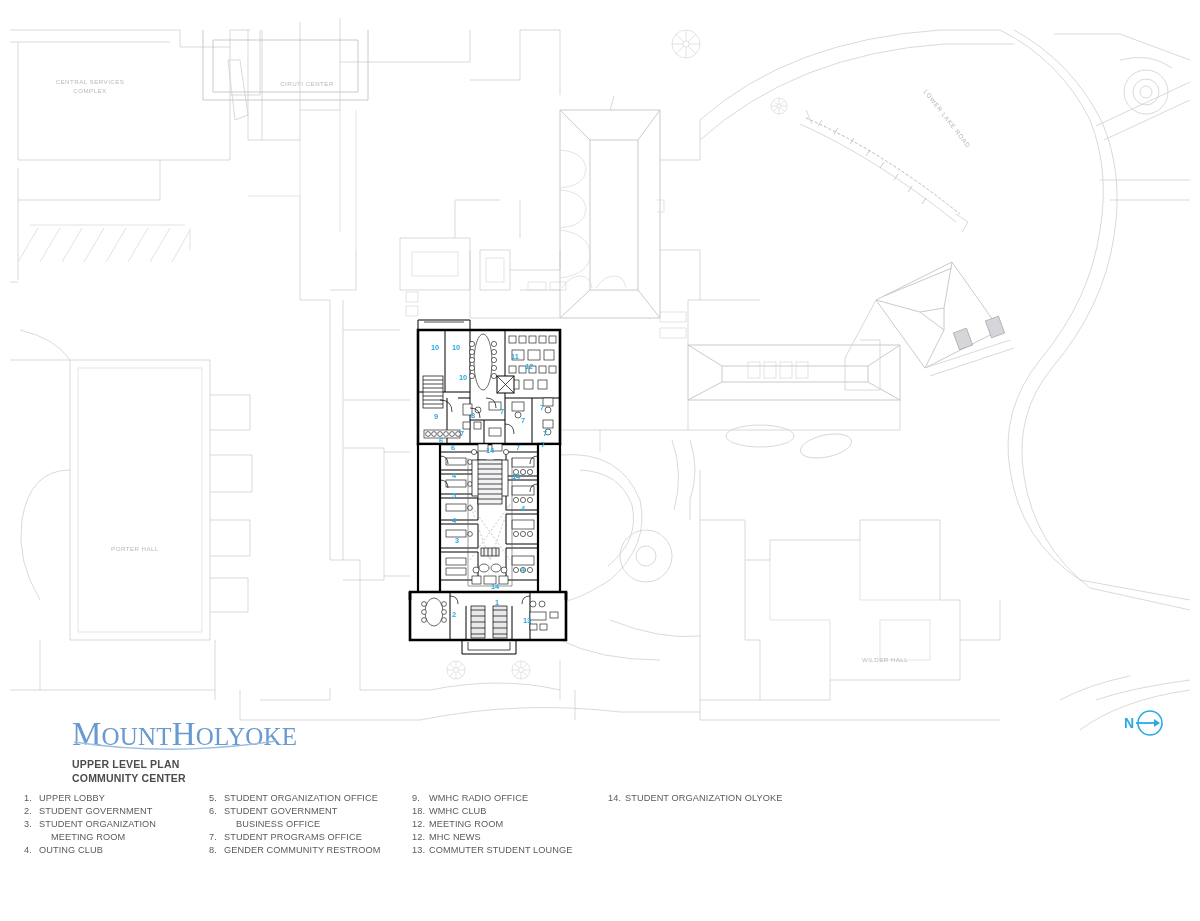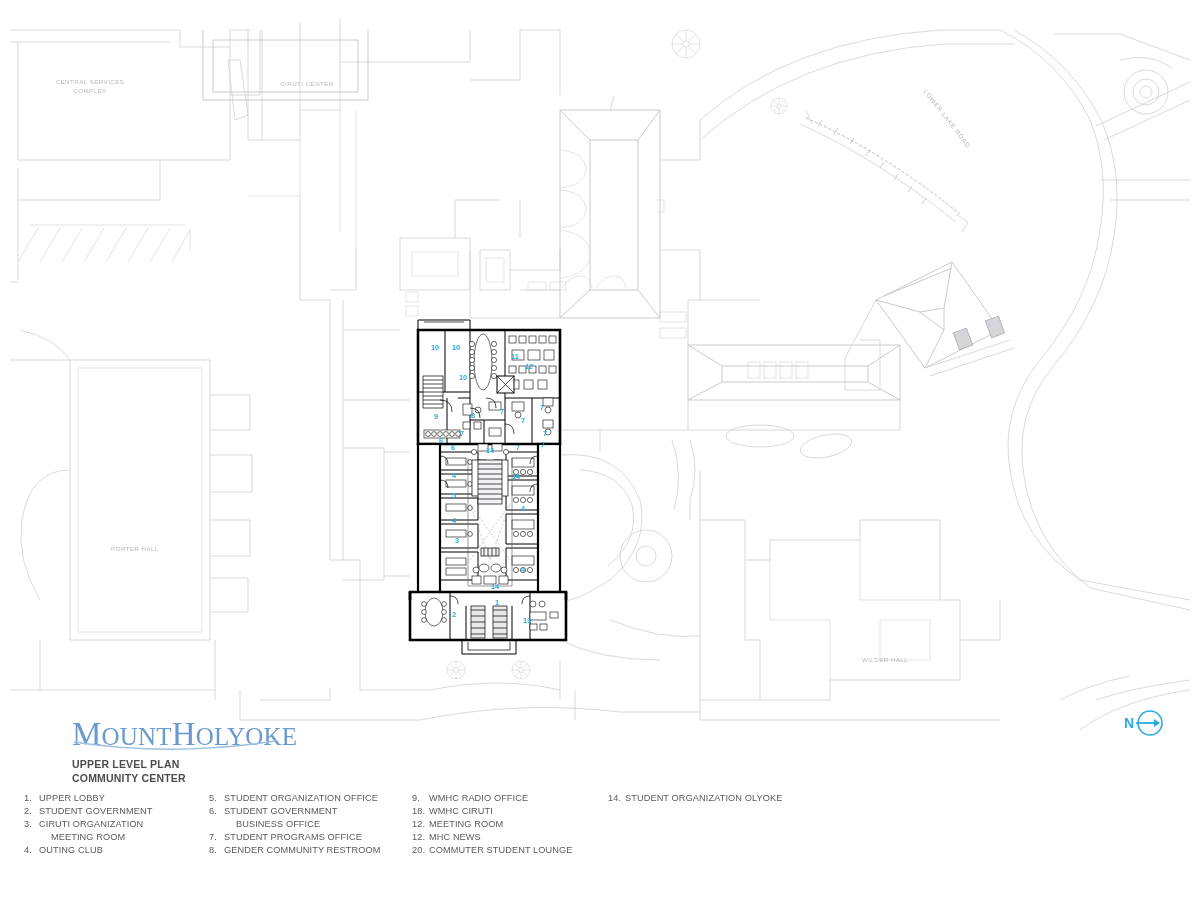--- a/index.html
+++ b/index.html
@@ -622,21 +622,21 @@
       <div class="item">
         <span class="num" style="min-width:15px">1.</span>
         <span class="label">UPPER LOBBY</span>
       </div>
       <div class="item">
         <span class="num" style="min-width:15px">2.</span>
         <span class="label">STUDENT GOVERNMENT</span>
       </div>
       <div class="item">
         <span class="num" style="min-width:15px">3.</span>
-        <span class="label">CIRUTI ORGANIZATION</span>
+        <span class="label">STUDENT ORGANIZATION</span>
       </div>
       <div class="item">
         <span class="num" style="min-width:15px"></span>
         <span class="cont">MEETING ROOM</span>
       </div>
       <div class="item">
         <span class="num" style="min-width:15px">4.</span>
         <span class="label">OUTING CLUB</span>
       </div>
     </div>
@@ -664,32 +664,32 @@
       </div>
     </div>
 
     <div class="col col-2">
       <div class="item">
         <span class="num" style="min-width:17px">9.</span>
         <span class="label">WMHC RADIO OFFICE</span>
       </div>
       <div class="item">
         <span class="num" style="min-width:17px">18.</span>
-        <span class="label">WMHC CIRUTI</span>
+        <span class="label">WMHC CLUB</span>
       </div>
       <div class="item">
         <span class="num" style="min-width:17px">12.</span>
         <span class="label">MEETING ROOM</span>
       </div>
       <div class="item">
         <span class="num" style="min-width:17px">12.</span>
         <span class="label">MHC NEWS</span>
       </div>
       <div class="item">
-        <span class="num" style="min-width:17px">20.</span>
+        <span class="num" style="min-width:17px">13.</span>
         <span class="label">COMMUTER STUDENT LOUNGE</span>
       </div>
     </div>
 
     <div class="col col-3">
       <div class="item">
         <span class="num" style="min-width:17px">14.</span>
         <span class="label">STUDENT ORGANIZATION OLYOKE</span>
       </div>
     </div>

